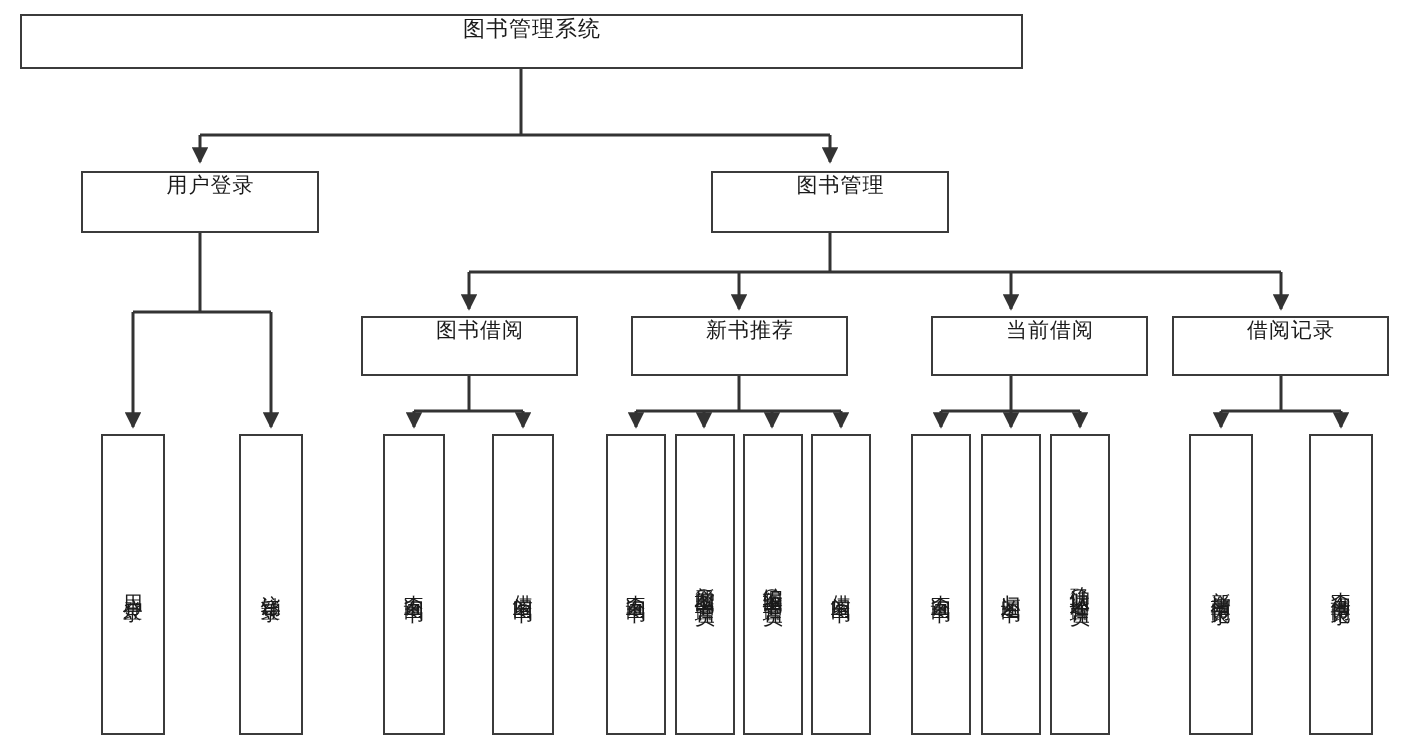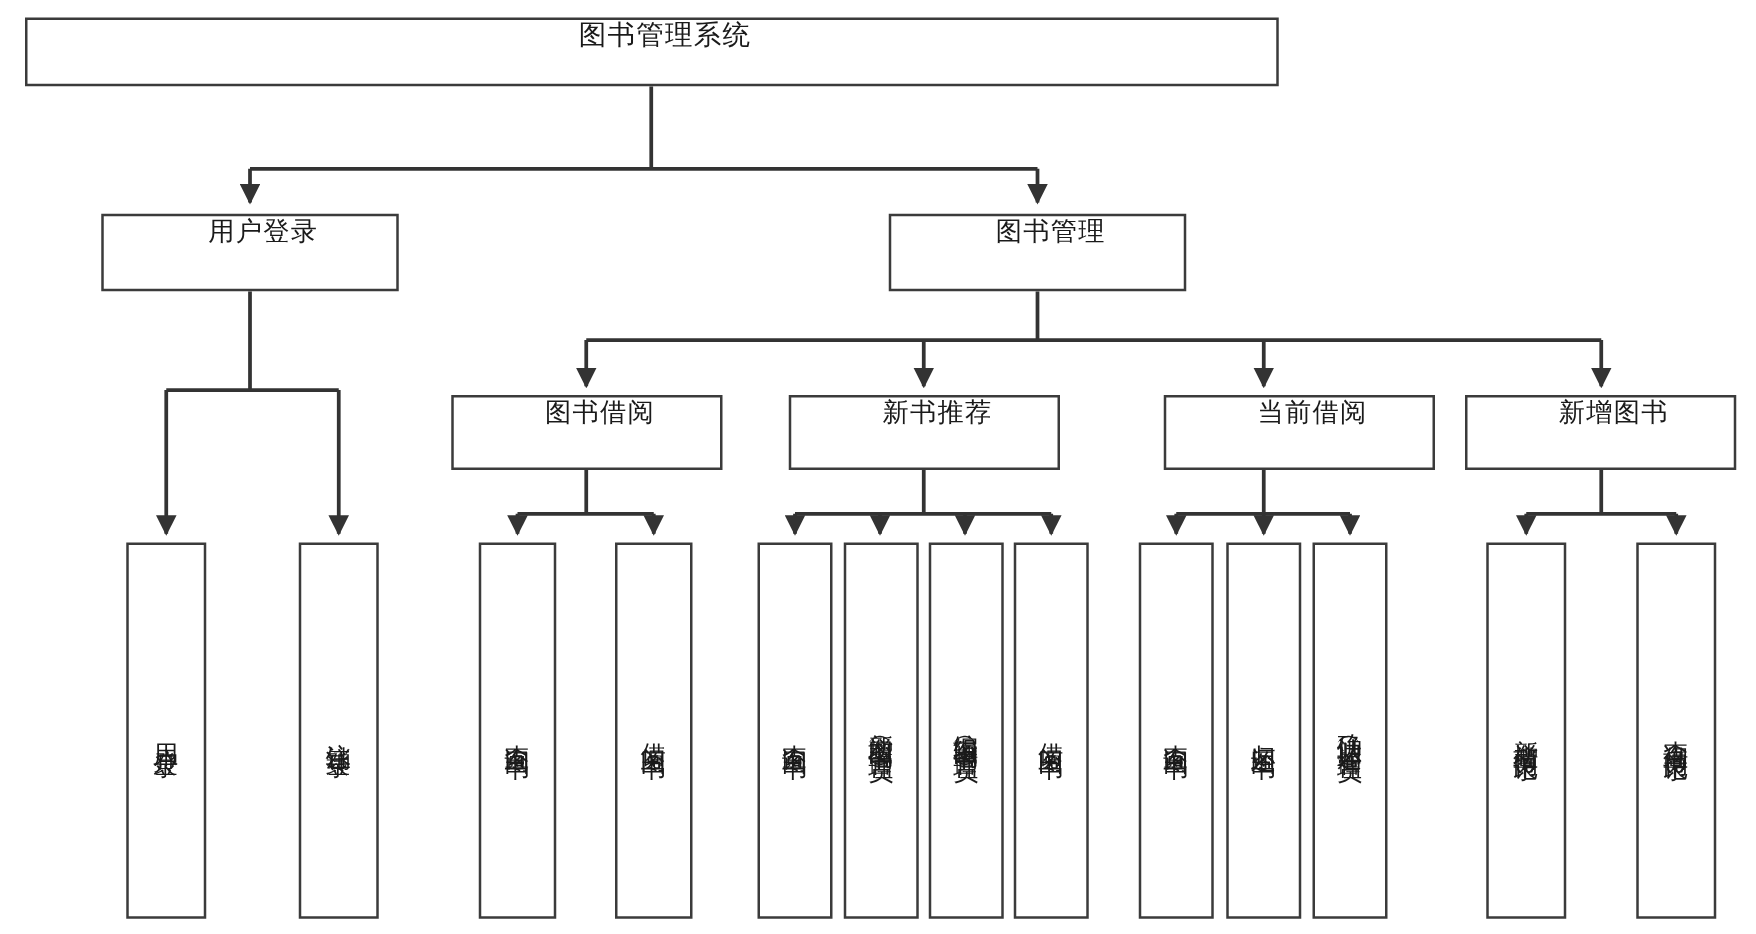--- a/index.html
+++ b/index.html
@@ -145,21 +145,21 @@
   <div class="node level3" style="left:361px; top:316px; width:217px; height:60px;">
     <span class="node-label">图书借阅</span>
   </div>
   <div class="node level3" style="left:631px; top:316px; width:217px; height:60px;">
     <span class="node-label">新书推荐</span>
   </div>
   <div class="node level3" style="left:903px; top:316px; width:217px; height:60px;margin-left:28px;">
     <span class="node-label">当前借阅</span>
   </div>
   <div class="node level3" style="left:1172px; top:316px; width:217px; height:60px;">
-    <span class="node-label">新增图书</span>
+    <span class="node-label">借阅记录</span>
   </div>
 
   <div class="leaf" style="left:101px; top:434px; width:64px; height:301px;">
     <span class="leaf-label">用户登录</span>
   </div>
   <div class="leaf" style="left:239px; top:434px; width:64px; height:301px;">
     <span class="leaf-label">注销登录</span>
   </div>
 
   <div class="leaf" style="left:383px; top:434px; width:62px; height:301px;">

